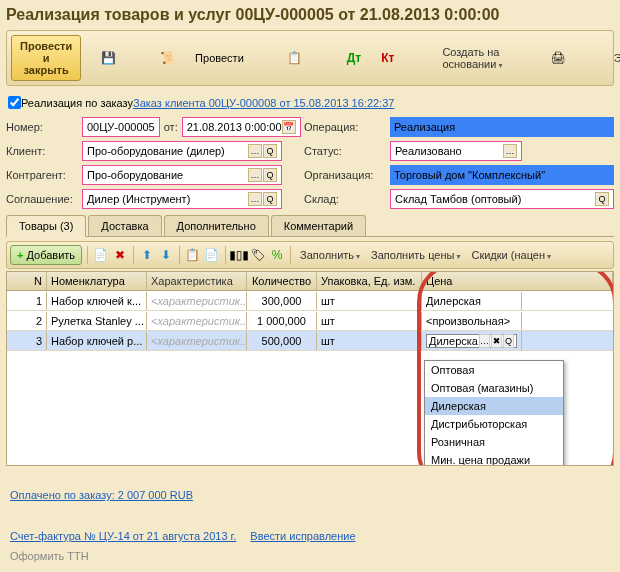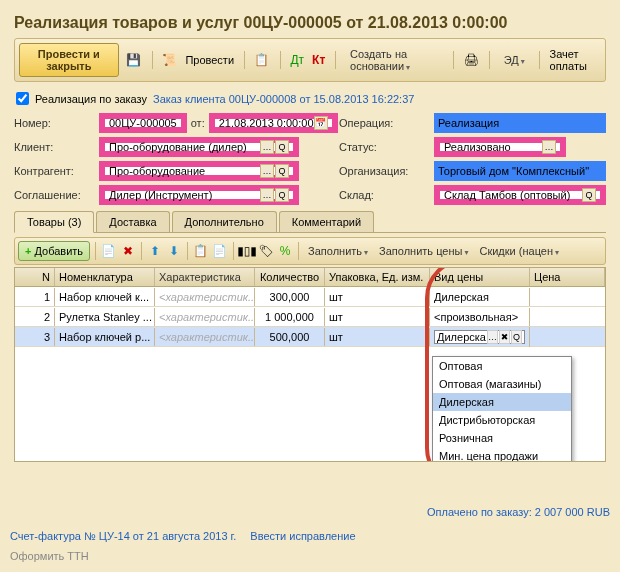--- a/index.html
+++ b/index.html
@@ -1,30 +1,30 @@
 <!DOCTYPE html>
 <html><head>
 <meta charset="utf-8">
 <style>
 *{box-sizing:border-box;margin:0;padding:0;font-family:Arial,sans-serif;font-size:11px}
 body{background:#f4e9c8;width:620px;height:572px;overflow:hidden}
-.wrap{padding:14px}
+.wrap{padding:6px}
 .title{font-size:16px;font-weight:bold;color:#5a4a1a;margin-bottom:6px}
-.tbar{display:flex;align-items:center;gap:8px;padding:4px;background:linear-gradient(#f9efd2,#e8d8a8);border:1px solid #c8b47a;border-radius:3px;margin-bottom:6px}
+.tbar{display:flex;align-items:center;gap:20px;padding:4px;background:linear-gradient(#f9efd2,#e8d8a8);border:1px solid #c8b47a;border-radius:3px;margin-bottom:6px}
 .btn-main{background:linear-gradient(#ffe89a,#f0c850);border:1px solid #a8903a;border-radius:3px;padding:4px 8px;font-weight:bold;color:#4a3a0a;cursor:pointer}
 .ico{width:16px;height:16px;display:inline-flex;align-items:center;justify-content:center;cursor:pointer;font-size:12px}
 .sep{width:1px;height:18px;background:#c8b47a;margin:0 2px}
 .tlink{color:#333;cursor:pointer;padding:2px 4px}
 .tlink:after{content:"▾";font-size:8px;margin-left:2px;color:#666}
-.chkrow{display:flex;align-items:center;gap:6px;padding:4px 2px;margin-bottom:4px}
+.chkrow{display:flex;align-items:center;padding:4px 2px;margin-bottom:4px}
 .chkrow input{margin:0}
-.lnk{color:#2060c0;cursor:pointer}
-.frm{display:grid;grid-template-columns:70px 200px 10px 80px 1fr;gap:4px 15px;margin-bottom:6px;align-items:center}
+.lnk{color:#2060c0;text-decoration:underline;cursor:pointer}
+.frm{display:grid;grid-template-columns:70px 200px 10px 80px 1fr;gap:4px 6px;margin-bottom:6px;align-items:center}
 .lbl{color:#333}
-.inp{border:6px solid #ec4899;background:#fff;padding:2px 4px;height:20px;display:flex;align-items:center;justify-content:space-between}
+.inp{border:1px solid #ec4899;background:#fff;padding:2px 4px;height:20px;display:flex;align-items:center;justify-content:space-between}
 .inp span.v{flex:1;overflow:hidden;white-space:nowrap}
 .inp .btns{display:flex;gap:1px}
 .inp .b{width:14px;height:14px;background:#f0e8d0;border:1px solid #c8b47a;font-size:9px;display:flex;align-items:center;justify-content:center;cursor:pointer}
 .ro{background:#3b82f6;border:none}
 .tabs{display:flex;border-bottom:1px solid #b8a878;margin-bottom:4px}
 .tab{padding:4px 12px;border:1px solid #b8a878;border-bottom:none;background:#e8dcb8;margin-right:2px;border-radius:3px 3px 0 0;cursor:pointer}
 .tab.act{background:#f4e9c8;border-bottom:1px solid #f4e9c8;margin-bottom:-1px}
 .tbar2{display:flex;align-items:center;gap:3px;padding:3px;background:linear-gradient(#f9efd2,#e8d8a8);border:1px solid #c8b47a;border-radius:3px;margin-bottom:2px}
 .btn-add{background:linear-gradient(#e0f0c0,#c0e090);border:1px solid #80a050;border-radius:3px;padding:3px 6px;cursor:pointer;display:flex;align-items:center;gap:3px}
 .grid{border:1px solid #b8a878;background:#fff;position:relative;height:195px;overflow:hidden}
@@ -38,39 +38,39 @@
 .c3{width:70px;text-align:center}
 .c4{width:105px}
 .c5{width:100px}
 .celledit{border:1px solid #888;background:#fff;display:flex;align-items:center;height:14px;padding:0 2px;position:relative}
 .celledit .b{width:14px;height:14px;font-size:9px;display:flex;align-items:center;justify-content:center;cursor:pointer;border:1px solid #ccc;background:#f0f0f0;margin-left:1px}
 .dd{position:absolute;top:88px;left:417px;width:140px;background:#fff;border:1px solid #888;box-shadow:2px 2px 4px rgba(0,0,0,.3);z-index:10}
 .ddi{padding:3px 6px;cursor:pointer}
 .ddi.hl{background:#b8d0f0}
 .anno{position:absolute;border:4px solid #d04030;border-radius:40px;pointer-events:none;z-index:20}
 .ftr{position:absolute;bottom:6px;left:6px;right:6px}
-.pay{text-align:right;padding:4px;margin-bottom:4px}
+.pay{padding:4px;margin-bottom:21px}
 .flinks{display:flex;gap:14px;padding:4px}
 </style>
 </head>
 <body>
 
 <div class="wrap">
 <div class="title">Реализация товаров и услуг 00ЦУ-000005 от 21.08.2013 0:00:00</div>
 
 <div class="tbar">
   <button class="btn-main">Провести и закрыть</button>
   <span class="ico">💾</span>
   <div class="sep"></div>
   <span class="ico">📜</span>
   <span>Провести</span>
   <div class="sep"></div>
   <span class="ico">📋</span>
   <div class="sep"></div>
-  <span class="ico" style="color:#090;font-weight:normal">Дт</span>
+  <span class="ico" style="color:#090;font-weight:bold">Дт</span>
   <span class="ico" style="color:#c00;font-weight:bold">Кт</span>
   <div class="sep"></div>
   <span class="tlink">Создать на основании</span>
   <div class="sep"></div>
   <span class="ico">🖨</span>
   <div class="sep"></div>
   <span class="tlink">ЭД</span>
   <div class="sep"></div>
   <span style="cursor:pointer">Зачет оплаты</span>
 </div>
@@ -175,21 +175,20 @@
   <span class="tlink">Скидки (нацен</span>
 </div>
 
 <div class="grid">
   <div class="ghdr">
     <div class="gc c0">N</div>
     <div class="gc c1">Номенклатура</div>
     <div class="gc c2" style="color:#333;font-style:normal">Характеристика</div>
     <div class="gc c3">Количество</div>
     <div class="gc c4">Упаковка, Ед. изм.</div>
-    <div class="gc c5">Вид цены</div>
     <div class="gc" style="flex:1">Цена</div>
   </div>
   <div id="rows-container">
         <div class="grow">
           <div class="gc c0">1</div>
           <div class="gc c1">Набор ключей к...</div>
           <div class="gc c2">&lt;характеристик...</div>
           <div class="gc c3">300,000</div>
           <div class="gc c4">шт</div>
           <div class="gc c5">Дилерская</div>

